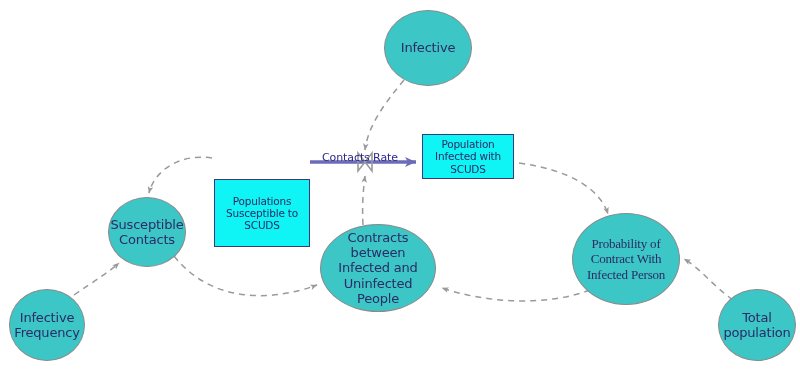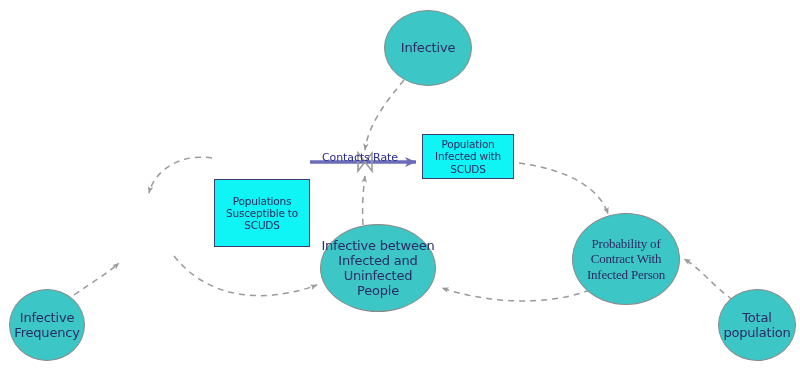--- a/index.html
+++ b/index.html
@@ -98,25 +98,27 @@
 SCUDS</div>
 
   <div class="node stock" style="left:422px; top:134px; width:92px; height:45px;">Population
 Infected with
 SCUDS</div>
 
   <div class="flow-label" style="left:322px; top:151px;">Contacts Rate</div>
 
   <div class="node variable" style="left:384px; top:10px; width:88px; height:76px;">Infective</div>
 
+  <div class="node variable" style="left:108px; top:197px; width:78px; height:70px;">Susceptible
+Contacts</div>
 
   <div class="node variable" style="left:9px; top:289px; width:76px; height:72px;">Infective
 Frequency</div>
 
-  <div class="node variable" style="left:320px; top:224px; width:116px; height:88px;">Infective between
+  <div class="node variable" style="left:320px; top:224px; width:116px; height:88px;">Contracts between
 Infected and
 Uninfected People</div>
 
   <div class="node variable" style="left:572px; top:213px; width:108px; height:92px;font-family:Liberation Serif, serif;">Probability of
 Contract With
 Infected Person</div>
 
   <div class="node variable" style="left:718px; top:289px; width:78px; height:72px;">Total
 population</div>
 

